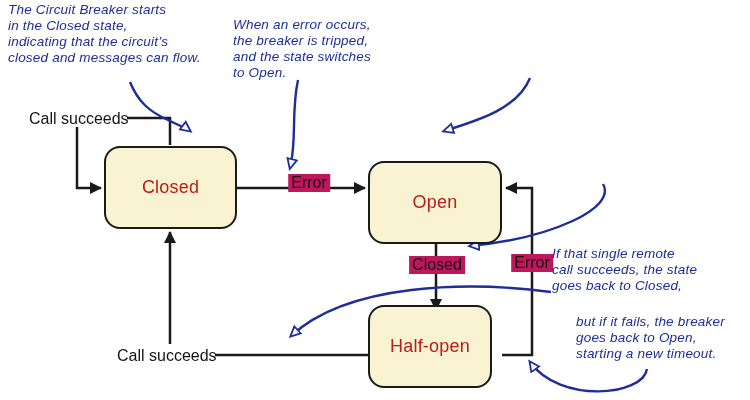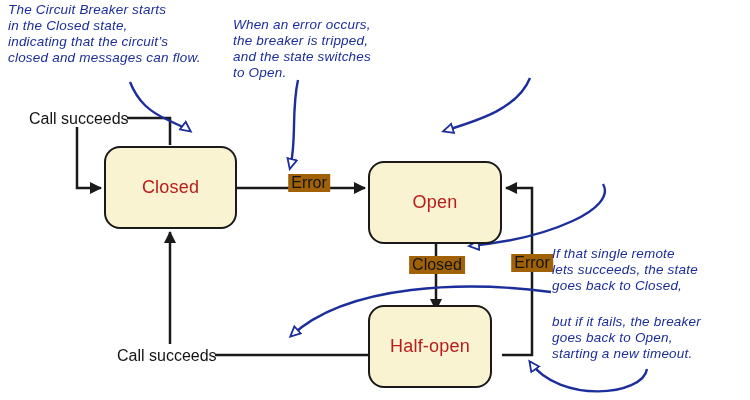--- a/index.html
+++ b/index.html
@@ -10,21 +10,21 @@
   svg.wires{position:absolute;left:0;top:0;width:750px;height:400px;}
   .state-box{
     position:absolute;box-sizing:border-box;
     background:#FAF3D1;border:2.5px solid #1a1a1a;border-radius:16px;
     display:flex;align-items:center;justify-content:center;
     font-size:18px;color:#b91c1c;letter-spacing:.2px;
   }
   .edge-label{
     position:absolute;font-size:16px;color:#141414;white-space:nowrap;
   }
-  .edge-label.on-line{background:#a16207;padding:0 3px;transform:translateX(-50%);}
+  .edge-label.on-line{background:#be185d;padding:0 3px;transform:translateX(-50%);}
   .annotation{
     position:absolute;font-style:italic;font-size:13.5px;line-height:16px;
     color:#1C2D9C;white-space:pre-line;letter-spacing:.2px;
   }
 </style>
 </head>
 <body>
 
 <div class="stage">
 
@@ -76,19 +76,19 @@
 
   <div class="annotation" style="left:8px;top:2px">The Circuit Breaker starts
 in the Closed state,
 indicating that the circuit’s
 closed and messages can flow.</div>
   <div class="annotation" style="left:233px;top:17px">When an error occurs,
 the breaker is tripped,
 and the state switches
 to Open.</div>
   <div class="annotation" style="left:552px;top:246px">If that single remote
-lets succeeds, the state
+call succeeds, the state
 goes back to Closed,</div>
-  <div class="annotation" style="left:552px;top:314px">but if it fails, the breaker
+  <div class="annotation" style="left:576px;top:314px">but if it fails, the breaker
 goes back to Open,
 starting a new timeout.</div>
 
 </div>
 
 </body></html>

